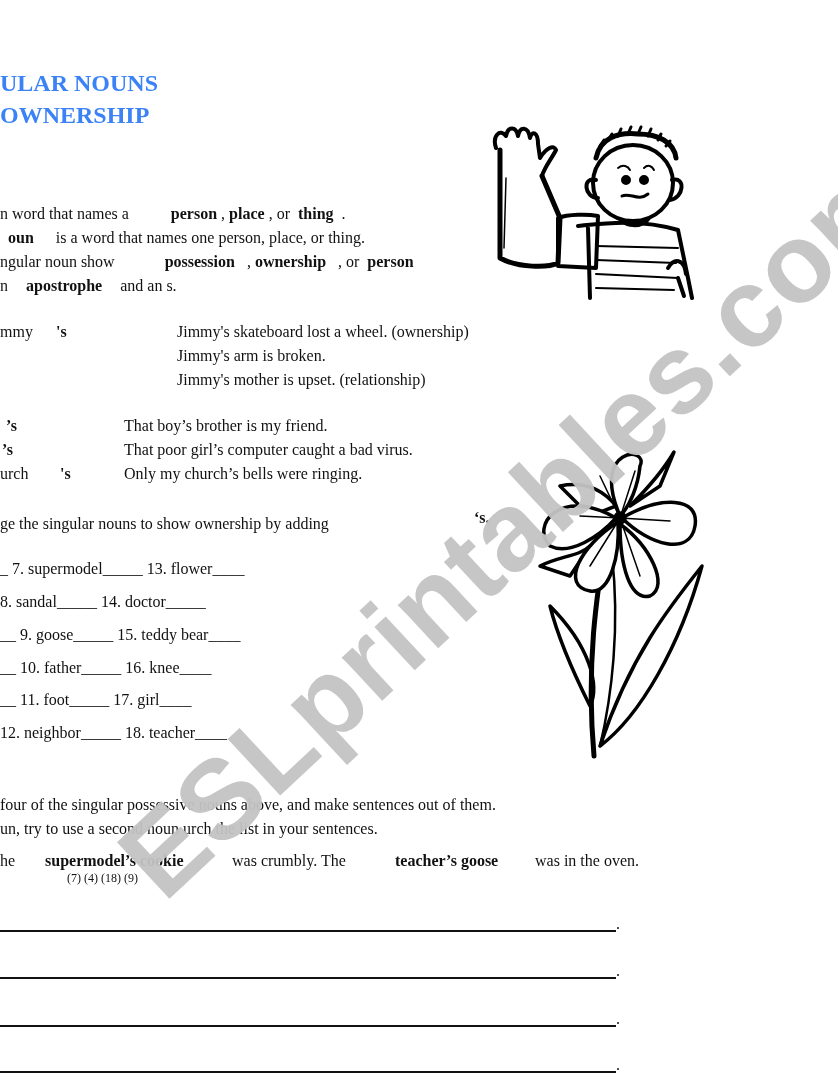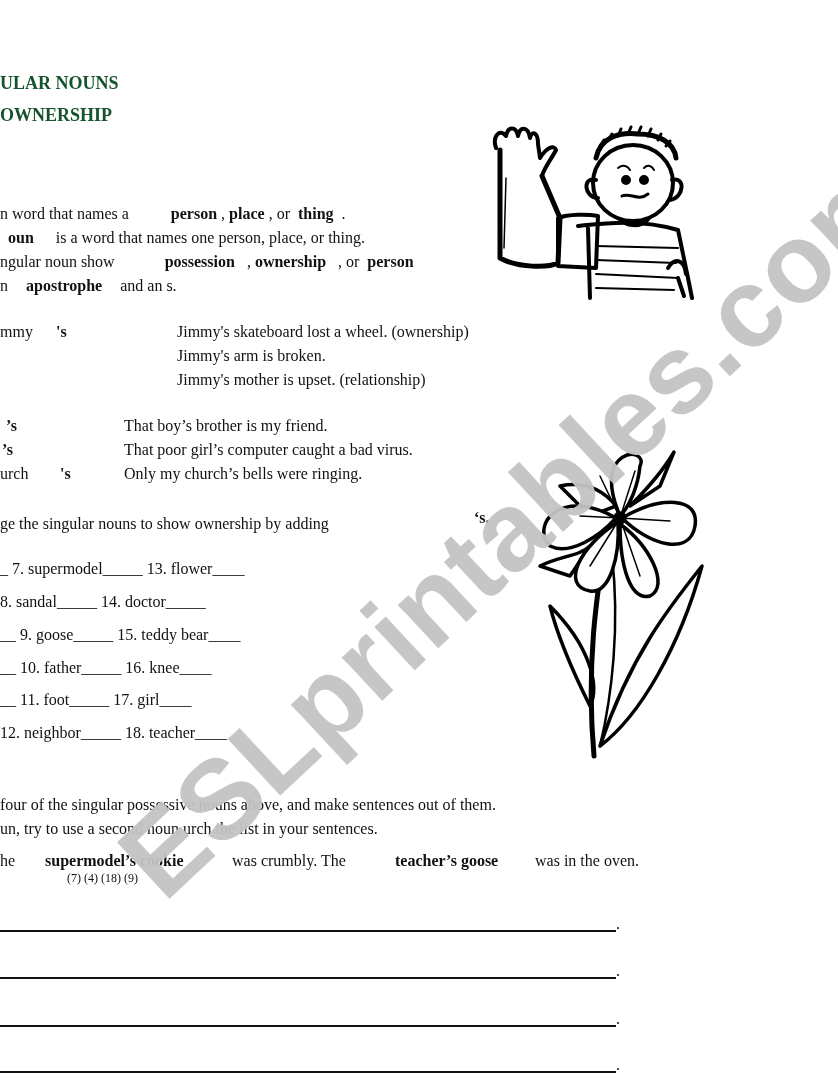--- a/index.html
+++ b/index.html
@@ -1,21 +1,21 @@
 <!DOCTYPE html>
 <html><head>
   <meta charset="utf-8">
   <style>
     html, body { margin: 0; padding: 0; }
     body {
       width: 838px; height: 1086px; background: #ffffff; position: relative; overflow: hidden;
       font-family: "Liberation Serif", "DejaVu Serif", serif; color: #111;
     }
     .abs { position: absolute; white-space: nowrap; }
-    .title { color: #14532d; font-weight: bold; font-size: 18px; line-height: 30px; }
+    .title { color: #3b82f6; font-weight: bold; font-size: 24px; line-height: 30px; }
     .txt { font-size: 16px; line-height: 20px; }
     .b { font-weight: bold; }
     .small { font-size: 12px; letter-spacing: 0; }
     .wline { position: absolute; left: 0; width: 616px; height: 2px; background: #111; }
     .dot { position: absolute; left: 616px; font-size: 16px; line-height: 16px; }
     .watermark {
       position: absolute; left: 20px; top: 520px; width: 880px; text-align: center;
       font-family: "Liberation Sans", "DejaVu Sans", sans-serif; font-weight: bold;
       font-size: 112px; line-height: 112px; color: #c4c4c4; transform: rotate(-43deg);
       transform-origin: 50% 50%; pointer-events: none; opacity: 0.95; letter-spacing: 1px;

